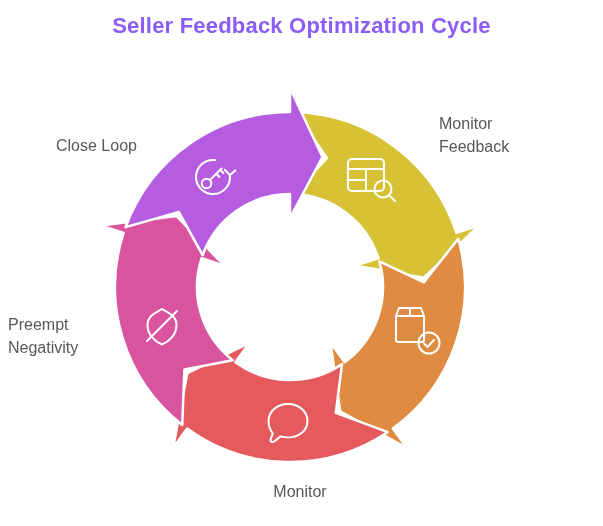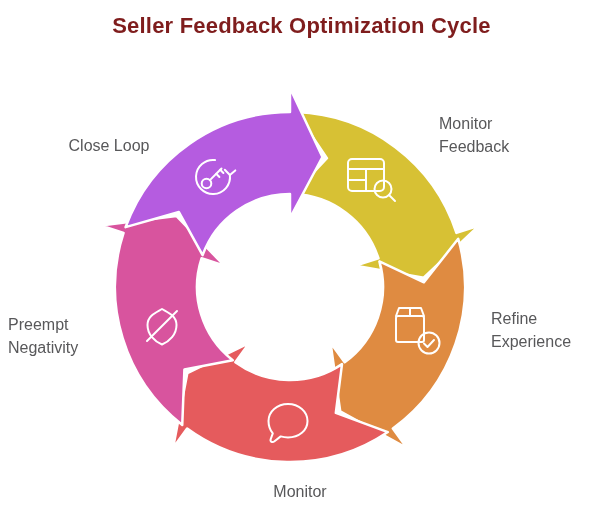--- a/index.html
+++ b/index.html
@@ -2,30 +2,30 @@
 <html><head>
 <meta charset="utf-8">
 <style>
   html,body{margin:0;padding:0;background:#fff;}
   #stage{
     position:relative;width:603px;height:526px;background:#fff;overflow:hidden;
     font-family:"Liberation Sans",sans-serif;
   }
   .title{
     position:absolute;left:0;right:0;top:13px;text-align:center;
-    font-size:22px;font-weight:bold;color:#7f1d1d;letter-spacing:0.2px;
+    font-size:22px;font-weight:bold;color:#8b5cf6;letter-spacing:0.2px;
   }
   .cycle-svg{position:absolute;left:0;top:0;}
   .seg{stroke:#ffffff;stroke-width:2.5;stroke-linejoin:round;}
   .icon{stroke:#ffffff;stroke-width:2;fill:none;stroke-linecap:round;stroke-linejoin:round;}
   .step-label{
     position:absolute;font-size:16px;line-height:23px;color:#58585a;
     white-space:pre-line;
   }
-  .lbl-close-loop{left:44px;top:134px;width:130px;text-align:center;}
+  .lbl-close-loop{left:56px;top:134px;width:130px;}
   .lbl-monitor{left:439px;top:112px;text-align:left;}
   .lbl-refine{left:491px;top:307px;text-align:left;}
   .lbl-preempt{left:8px;top:313px;width:112px;}
   .lbl-outreach{left:230px;top:480px;width:140px;text-align:center;}
 </style>
 </head>
 <body>
 
 <div id="stage">
 
@@ -88,20 +88,18 @@
       <path d="M 11.8 -7.2 L 16.9 -2 L 22.3 -6.6"></path>
       <circle cx="-6.5" cy="6.5" r="4.8"></circle>
       <line x1="-3.1" y1="3.1" x2="8.5" y2="-8.5"></line>
       <line x1="3.2" y1="-3.2" x2="6.4" y2="0"></line>
       <line x1="7.2" y1="-7.2" x2="10.4" y2="-4"></line>
     </g>
   </svg>
 
   <div class="step-label lbl-monitor">Monitor
 Feedback</div>
-  <div class="step-label lbl-refine">Refine
-Experience</div>
   <div class="step-label lbl-outreach">Monitor</div>
   <div class="step-label lbl-preempt">Preempt
 Negativity</div>
   <div class="step-label lbl-close-loop">Close Loop</div>
 
 </div>
 
 </body></html>

